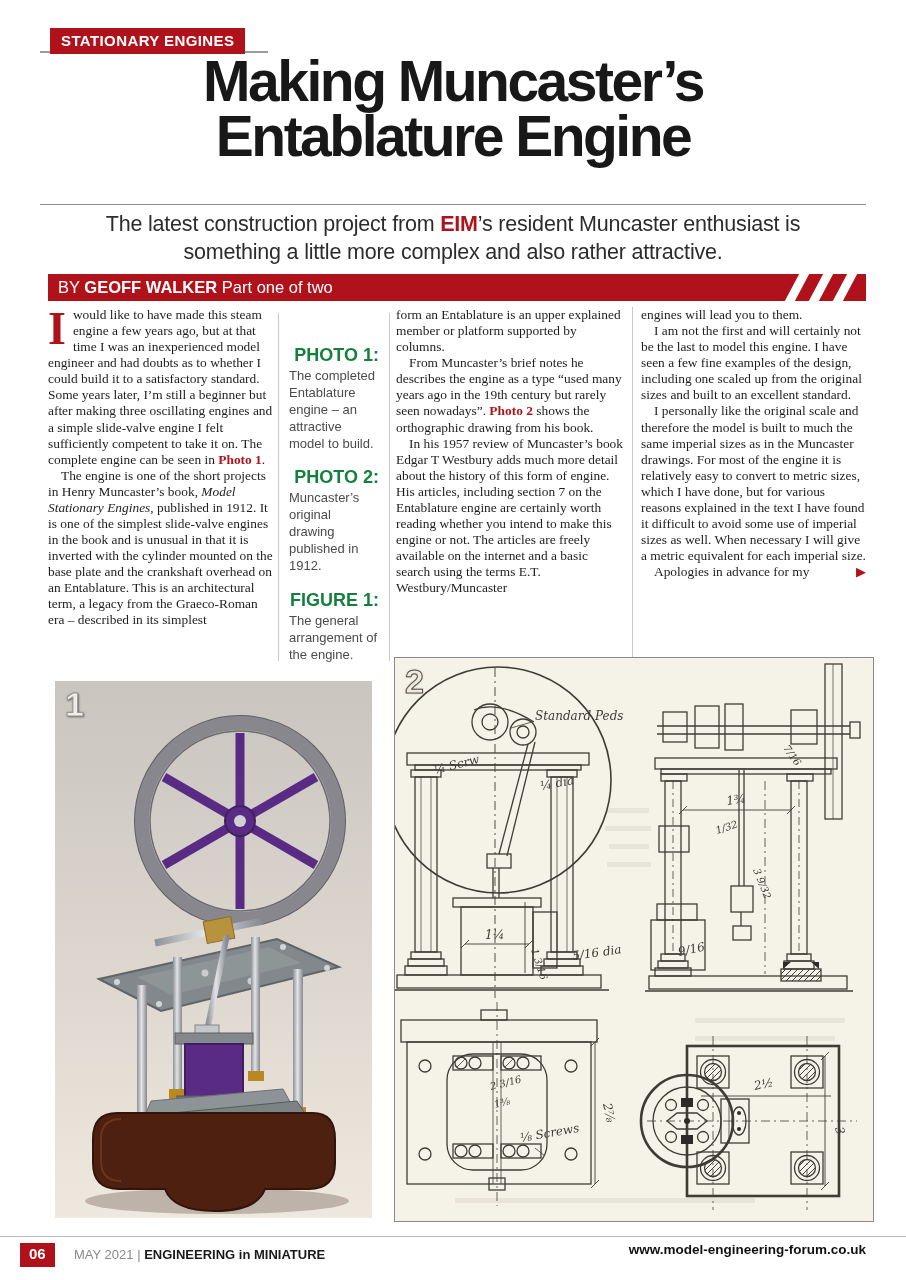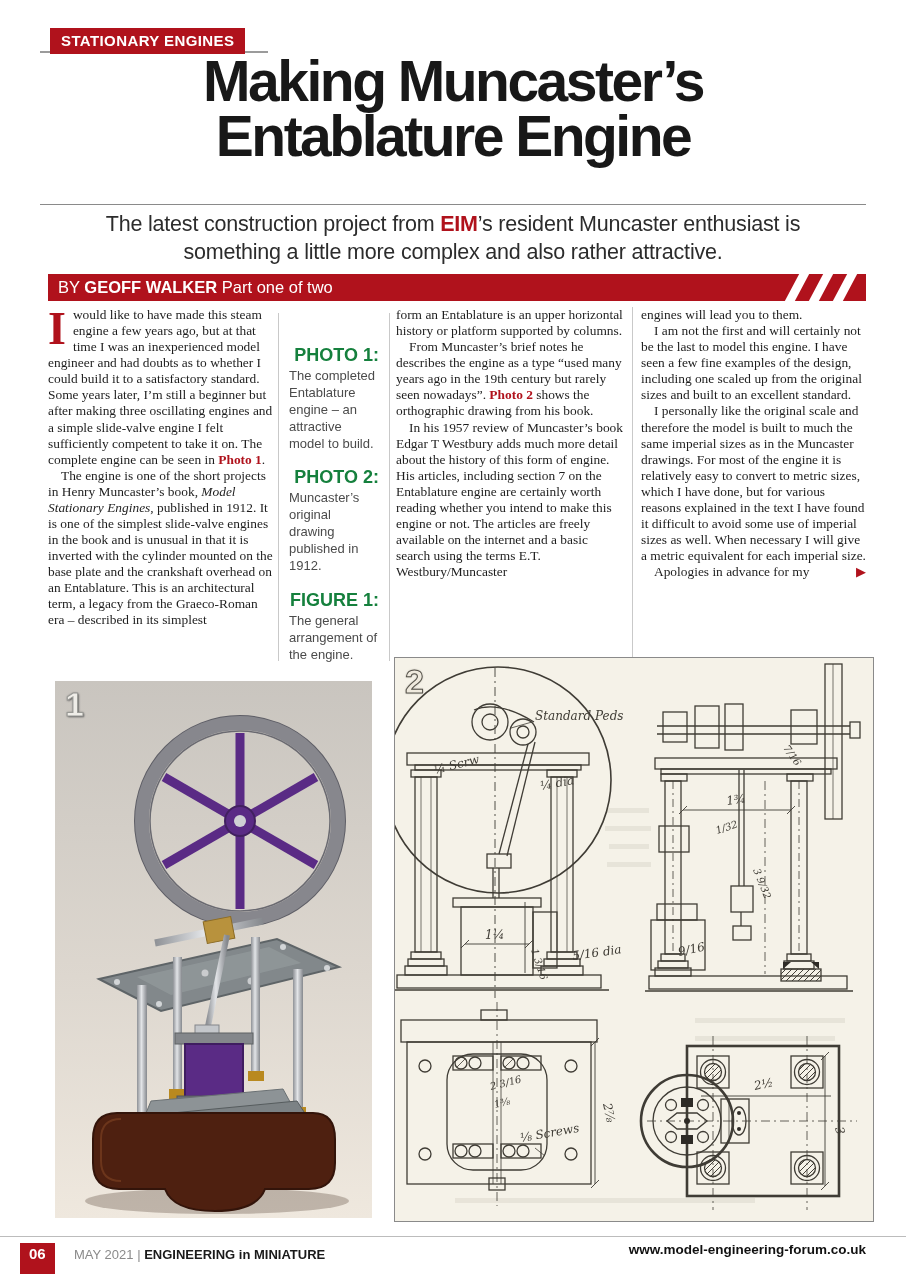--- a/index.html
+++ b/index.html
@@ -48,21 +48,21 @@
   
   .photo1{position:absolute;left:55px;top:681px;width:317px;height:537px;overflow:hidden;}
   .photo2{position:absolute;left:394px;top:657px;width:480px;height:565px;box-sizing:border-box;
           border:1px solid #8a8a8a;background:#f5f2e8;overflow:hidden;}
   .fig-label{position:absolute;left:10px;top:4px;font-size:34px;font-weight:bold;color:#efede8;
              text-shadow:0 0 2px #666,1px 1px 2px #555;-webkit-text-stroke:1px #9a9a96;}
 
   
   .foot-rule{position:absolute;left:0;right:0;top:1236px;border-top:1.5px solid #bcbcbc;}
   .pagenum{position:absolute;left:20px;top:1243px;background:#b0121c;color:#fff;font-weight:bold;
-           font-size:15px;padding:2px 9px 12px;}
+           font-size:15px;padding:2px 9px 5px;}
   .issue{position:absolute;left:74px;top:1247px;font-size:13px;color:#8a8a8a;}
   .issue .mag{color:#1a1a1a;font-weight:bold;}
   .website{position:absolute;right:40px;top:1242px;font-size:13.5px;font-weight:bold;color:#111;}
 
   svg text.ann{font-family:"DejaVu Serif",serif;font-style:italic;font-size:12px;fill:#3f3c35;}
   svg text.ann.sm{font-size:10px;}
 </style>
 </head>
 <body>
 
@@ -103,21 +103,21 @@
         <div class="cap-text">Muncaster’s original drawing published in 1912.</div>
       </div>
       <div class="cap">
         <div class="cap-label">FIGURE 1:</div>
         <div class="cap-text">The general arrangement of the engine.</div>
       </div>
       <div class="credit">All photos and diagrams by the author</div>
     </div>
 
     <div class="col2">
-      <p>form an Entablature is an upper horizontal history or platform supported by columns.</p>
+      <p>form an Entablature is an upper explained member or platform supported by columns.</p>
       <p class="ind"><span>From Muncaster’s brief notes he describes the engine as a type “used many years ago in the 19th century but rarely seen nowadays”. </span><span class="ref">Photo 2</span><span> shows the orthographic drawing from his book.</span></p>
       <p class="ind">In his 1957 review of Muncaster’s book Edgar T Westbury adds much more detail about the history of this form of engine. His articles, including section 7 on the Entablature engine are certainly worth reading whether you intend to make this engine or not. The articles are freely available on the internet and a basic search using the terms E.T. Westbury/Muncaster</p>
     </div>
 
     <div class="col3">
       <p>engines will lead you to them.</p>
       <p class="ind">I am not the first and will certainly not be the last to model this engine. I have seen a few fine examples of the design, including one scaled up from the original sizes and built to an excellent standard.</p>
       <p class="ind">I personally like the original scale and therefore the model is built to much the same imperial sizes as in the Muncaster drawings. For most of the engine it is relatively easy to convert to metric sizes, which I have done, but for various reasons explained in the text I have found it difficult to avoid some use of imperial sizes as well. When necessary I will give a metric equivalent for each imperial size.</p>
       <p class="ind"><span>Apologies in advance for my</span><span class="cont-arrow">▶</span></p>
     </div>

